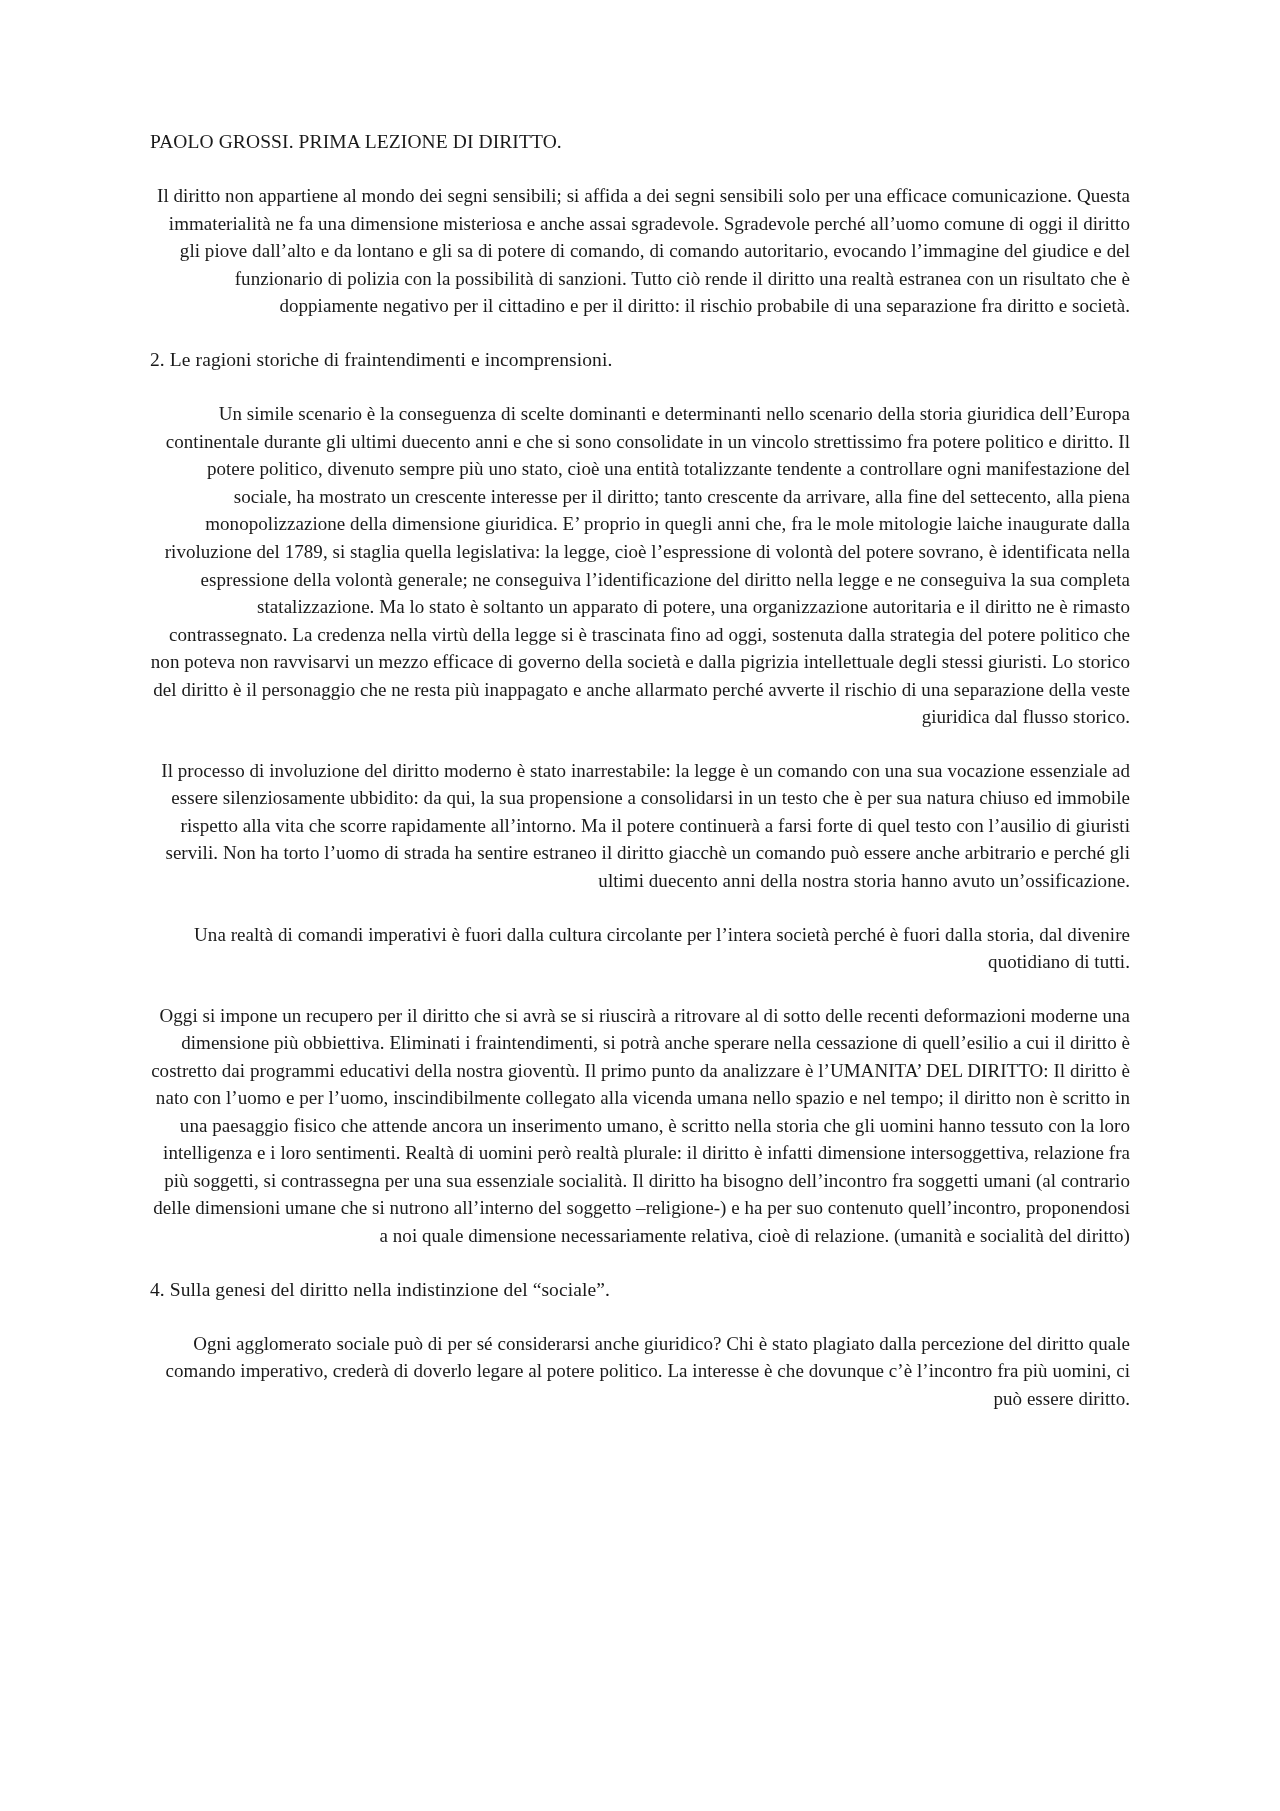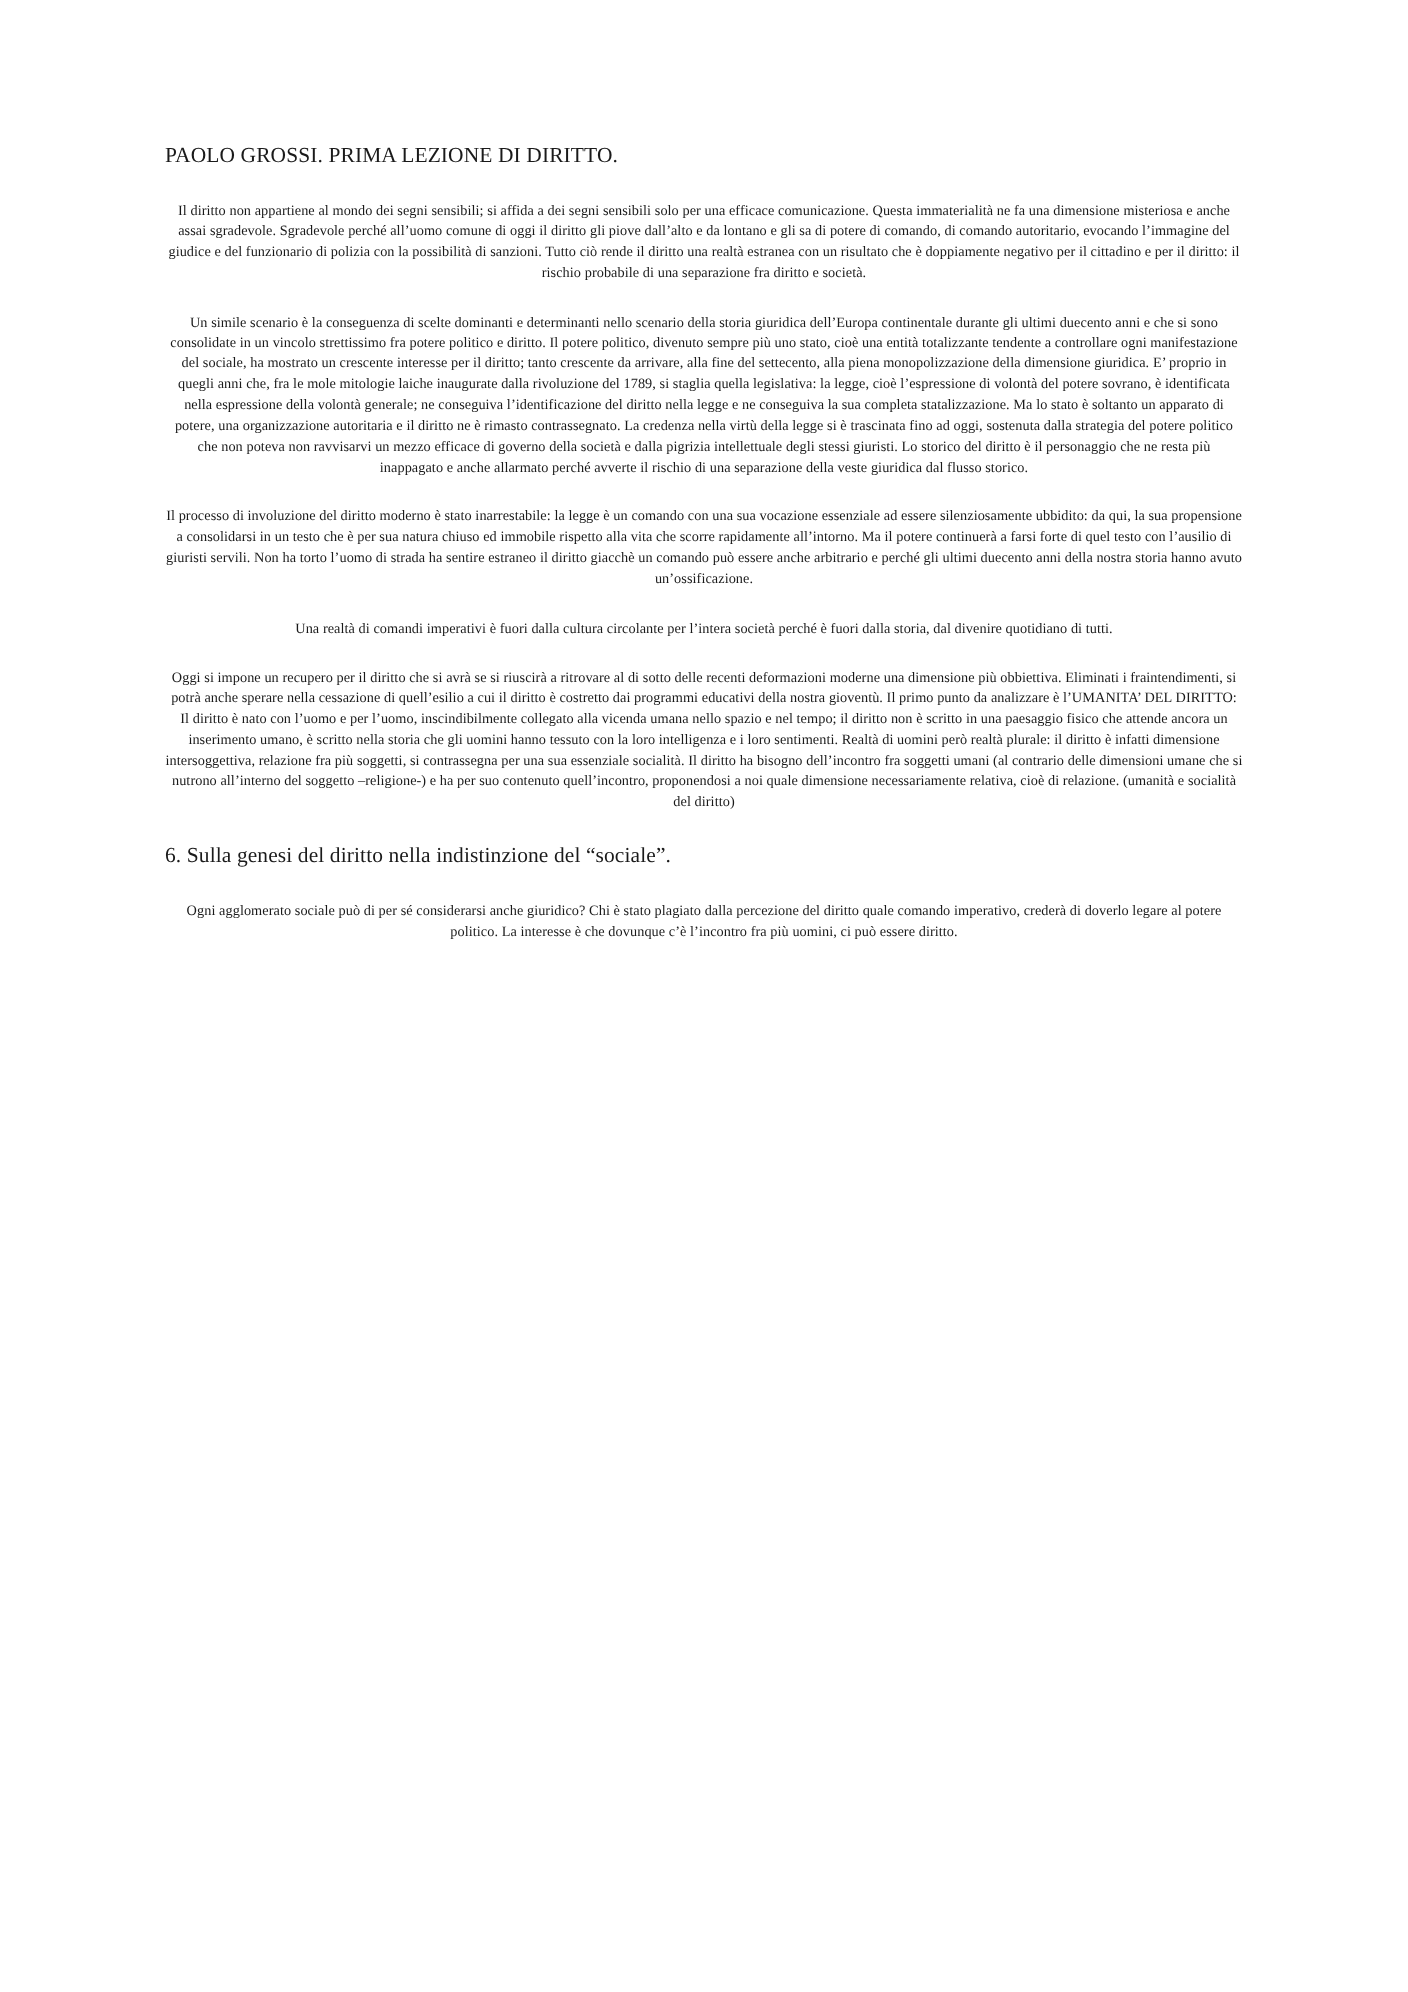--- a/index.html
+++ b/index.html
@@ -26,39 +26,40 @@
     font-size: 19.5px;
     line-height: 1.45;
     margin: 0 0 26px 0;
     font-weight: normal;
     letter-spacing: 0.1px;
   }
   .doc-title {
     margin-bottom: 26px;
   }
   p.body-text {
-    font-size: 13px;
+    font-size: 19px;
     line-height: 1.45;
     margin: 0 0 26px 0;
-    text-align: center;
+    text-align: right;
     letter-spacing: 0.05px;
   }
   p.body-text:last-child {
     margin-bottom: 0;
   }
 </style>
 </head>
 <body>
 
 <div class="page">
   <h1 class="doc-title">PAOLO GROSSI. PRIMA LEZIONE DI DIRITTO.</h1>
 
   <p class="body-text">Il diritto non appartiene al mondo dei segni sensibili; si affida a dei segni sensibili solo per una efficace comunicazione. Questa immaterialità ne fa una dimensione misteriosa e anche assai sgradevole. Sgradevole perché all’uomo comune di oggi il diritto gli piove dall’alto e da lontano e gli sa di potere di comando, di comando autoritario, evocando l’immagine del giudice e del funzionario di polizia con la possibilità di sanzioni. Tutto ciò rende il diritto una realtà estranea con un risultato che è doppiamente negativo per il cittadino e per il diritto: il rischio probabile di una separazione fra diritto e società.</p>
 
+  <h3 class="section-heading">2. Le ragioni storiche di fraintendimenti e incomprensioni.</h3>
   <p class="body-text">Un simile scenario è la conseguenza di scelte dominanti e determinanti nello scenario della storia giuridica dell’Europa continentale durante gli ultimi duecento anni e che si sono consolidate in un vincolo strettissimo fra potere politico e diritto. Il potere politico, divenuto sempre più uno stato, cioè una entità totalizzante tendente a controllare ogni manifestazione del sociale, ha mostrato un crescente interesse per il diritto; tanto crescente da arrivare, alla fine del settecento, alla piena monopolizzazione della dimensione giuridica. E’ proprio in quegli anni che, fra le mole mitologie laiche inaugurate dalla rivoluzione del 1789, si staglia quella legislativa: la legge, cioè l’espressione di volontà del potere sovrano, è identificata nella espressione della volontà generale; ne conseguiva l’identificazione del diritto nella legge e ne conseguiva la sua completa statalizzazione. Ma lo stato è soltanto un apparato di potere, una organizzazione autoritaria e il diritto ne è rimasto contrassegnato. La credenza nella virtù della legge si è trascinata fino ad oggi, sostenuta dalla strategia del potere politico che non poteva non ravvisarvi un mezzo efficace di governo della società e dalla pigrizia intellettuale degli stessi giuristi. Lo storico del diritto è il personaggio che ne resta più inappagato e anche allarmato perché avverte il rischio di una separazione della veste giuridica dal flusso storico.</p>
   <p class="body-text">Il processo di involuzione del diritto moderno è stato inarrestabile: la legge è un comando con una sua vocazione essenziale ad essere silenziosamente ubbidito: da qui, la sua propensione a consolidarsi in un testo che è per sua natura chiuso ed immobile rispetto alla vita che scorre rapidamente all’intorno. Ma il potere continuerà a farsi forte di quel testo con l’ausilio di giuristi servili. Non ha torto l’uomo di strada ha sentire estraneo il diritto giacchè un comando può essere anche arbitrario e perché gli ultimi duecento anni della nostra storia hanno avuto un’ossificazione.</p>
   <p class="body-text">Una realtà di comandi imperativi è fuori dalla cultura circolante per l’intera società perché è fuori dalla storia, dal divenire quotidiano di tutti.</p>
 
   <p class="body-text">Oggi si impone un recupero per il diritto che si avrà se si riuscirà a ritrovare al di sotto delle recenti deformazioni moderne una dimensione più obbiettiva. Eliminati i fraintendimenti, si potrà anche sperare nella cessazione di quell’esilio a cui il diritto è costretto dai programmi educativi della nostra gioventù. Il primo punto da analizzare è l’UMANITA’ DEL DIRITTO: Il diritto è nato con l’uomo e per l’uomo, inscindibilmente collegato alla vicenda umana nello spazio e nel tempo; il diritto non è scritto in una paesaggio fisico che attende ancora un inserimento umano, è scritto nella storia che gli uomini hanno tessuto con la loro intelligenza e i loro sentimenti. Realtà di uomini però realtà plurale: il diritto è infatti dimensione intersoggettiva, relazione fra più soggetti, si contrassegna per una sua essenziale socialità. Il diritto ha bisogno dell’incontro fra soggetti umani (al contrario delle dimensioni umane che si nutrono all’interno del soggetto –religione-) e ha per suo contenuto quell’incontro, proponendosi a noi quale dimensione necessariamente relativa, cioè di relazione.  (umanità e socialità del diritto)</p>
 
-  <h3 class="section-heading">6. Sulla genesi del diritto nella indistinzione del “sociale”.</h3>
+  <h3 class="section-heading">4. Sulla genesi del diritto nella indistinzione del “sociale”.</h3>
   <p class="body-text">Ogni agglomerato sociale può di per sé considerarsi anche giuridico? Chi è stato plagiato dalla percezione del diritto quale comando imperativo, crederà di doverlo legare al potere politico. La interesse è che dovunque c’è l’incontro fra più uomini, ci può essere diritto.</p>
 </div>
 
 </body></html>

